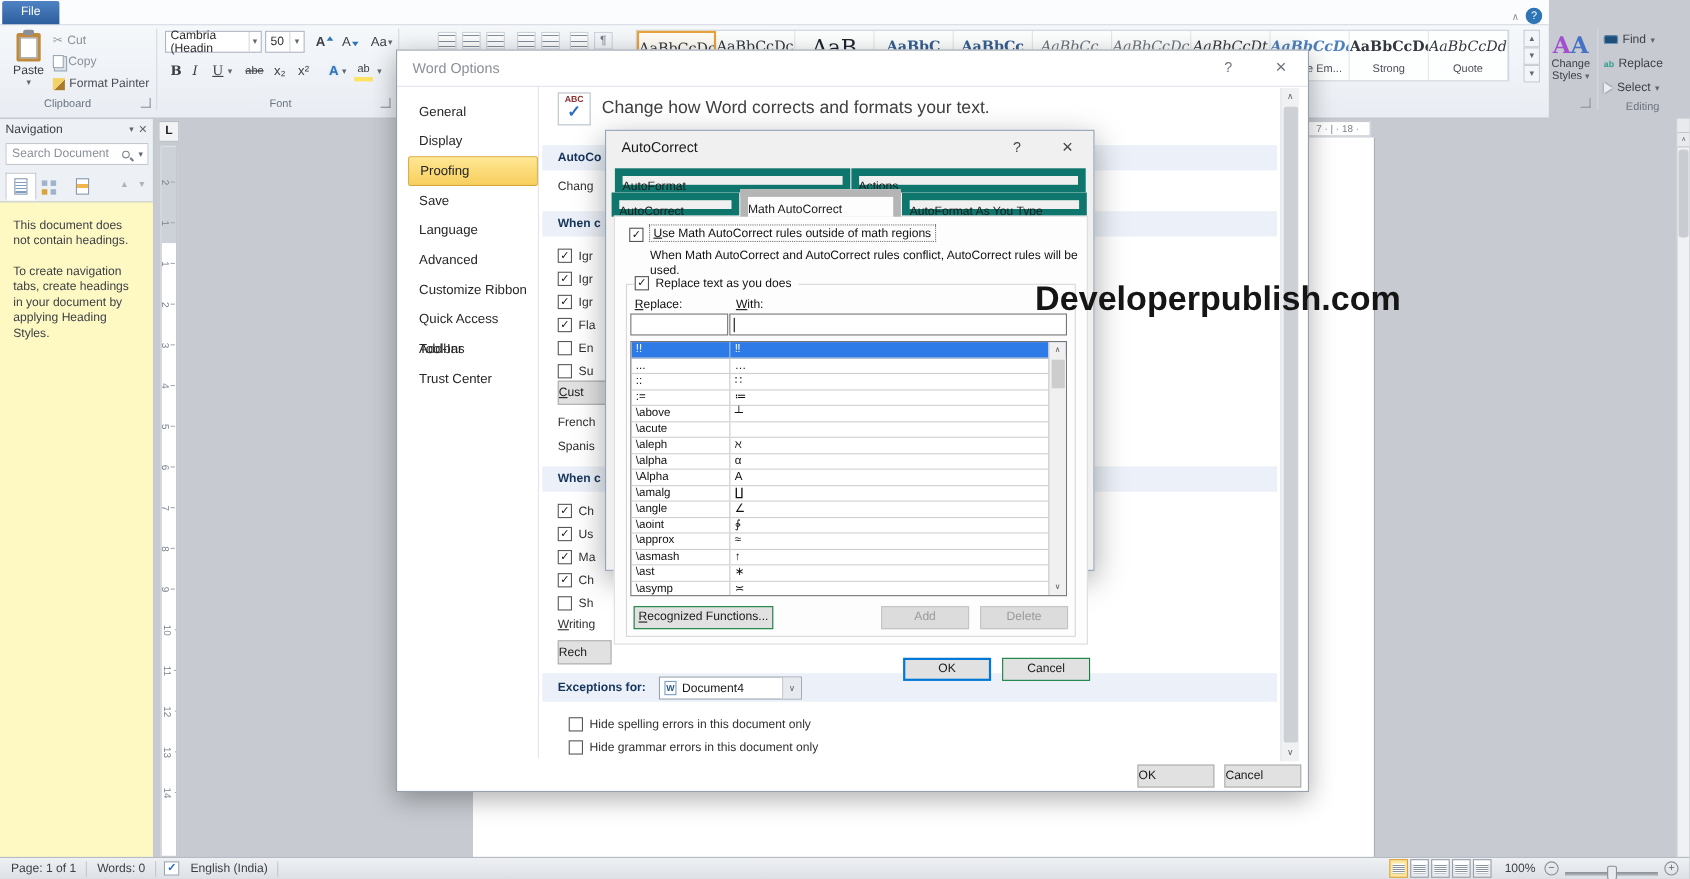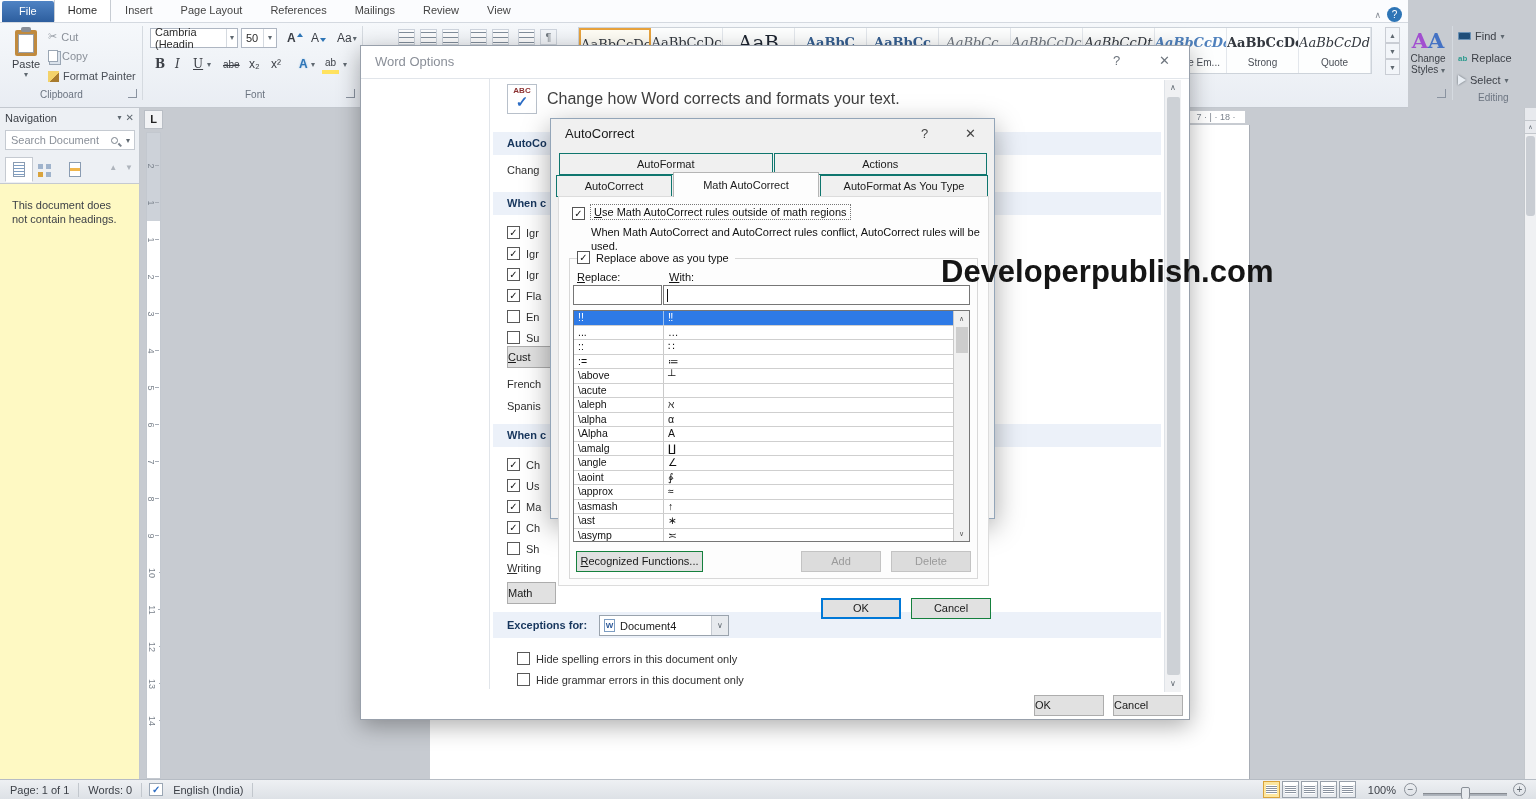--- a/index.html
+++ b/index.html
@@ -125,21 +125,21 @@
   .wos-thumb{position:absolute;top:17px;bottom:17px;left:2px;width:13px;background:#cdd1d6;border-radius:2px}
   .wo-ok{position:absolute;left:673px;top:649px;width:70px;height:21px}
   .wo-cancel{position:absolute;left:752px;top:649px;width:70px;height:21px}
   .acc::first-letter{text-decoration:underline}
 
   
   .ac{position:absolute;left:550px;top:118px;width:445px;height:401px;background:#f0f0f0;border:1px solid #93a5b8;box-shadow:0 8px 26px rgba(0,0,0,.35);z-index:20;font-size:11px}
   .ac-title{position:absolute;left:14px;top:7px;font-size:13px;color:#1a1a1a}
   .ac-sys{position:absolute;top:7px;color:#444;font-size:13px}
   .ac-tabs-top{position:absolute;left:8px;top:34px;width:429px;height:22px;display:flex}
-  .ac-tab{border:1px solid #0f766e;background:#f0f0f0;text-align:center;line-height:20px;color:#1a1a1a;margin-right:1px}
+  .ac-tab{border:7px solid #0f766e;background:#f0f0f0;text-align:left;line-height:20px;color:#1a1a1a;margin-right:1px}
   .ac-tabs-top .ac-tab{flex:1}
   .ac-tabs-bot{position:absolute;left:5px;top:56px;width:436px;height:22px;display:flex;align-items:flex-end}
   .ac-tabs-bot .ac-tab{height:22px}
   .ac-tabs-bot .ac-tab:nth-child(1){width:116px}
   .ac-tabs-bot .ac-tab:nth-child(2){width:146px}
   .ac-tabs-bot .ac-tab:nth-child(3){width:168px}
   .ac-tabs-bot .ac-tab.active{background:#fdfdfd;border-color:#b5b5b5;border-bottom:none;height:25px;line-height:24px;z-index:2}
   .ac-page{position:absolute;left:7px;top:77px;width:431px;height:390px;background:#fdfdfd;border:1px solid #dcdcdc}
   .ac-cb1box{position:absolute;left:21px;top:88px}
   .ac-cb1lbl{position:absolute;left:40px;top:86px;outline:1px dotted #777;padding:1px 3px;color:#111}
@@ -180,29 +180,20 @@
   .zc-circ{width:13px;height:13px;border:1px solid #8a9098;border-radius:50%;text-align:center;line-height:11px;font-size:10px;color:#5f6870}
   .zc-track{width:84px;height:3px;background:#aeb4bc;box-shadow:inset 0 1px 1px rgba(0,0,0,.25);position:relative}
   .zc-thumb{position:absolute;left:38px;top:-6px;width:9px;height:14px;background:#e8ebef;border:1px solid #8a9098;border-radius:2px 2px 4px 4px}
 </style>
 </head>
 <body>
 
 <div class="ribbon">
   <div class="tabrow">
     <div class="filetab">File</div>
-    <div class="tabs-wrap">
-        <div class="rtab active">Home</div>
-        <div class="rtab">Insert</div>
-        <div class="rtab">Page Layout</div>
-        <div class="rtab">References</div>
-        <div class="rtab">Mailings</div>
-        <div class="rtab">Review</div>
-        <div class="rtab">View</div>
-      </div>
     <div class="winbtns">
       <span class="chev">∧</span>
       <span class="helpcirc">?</span>
     </div>
   </div>
 
   <div class="abs paste-btn">
     <div class="clip-ico">
         <b></b>
         <i></i>
@@ -366,20 +357,21 @@
     <div class="np-tab">
         <span class="pgres-ico"></span>
       </div>
   </div>
   <div class="np-updown">
     <span>▲</span>
     <span>▼</span>
   </div>
   <div class="np-body">
     <p>This document does not contain headings.</p>
+    <p>To create navigation tabs, create headings in your document by applying Heading Styles.</p>
   </div>
 </div>
 
 <div class="tabsel">L</div>
 <div class="vruler">
   <div class="vr-margin">
       <div class="vr-num">
         <span>2</span>
       </div>
       <div class="vr-num">
@@ -438,20 +430,32 @@
   <div class="ds-btn">∧</div>
   <div class="ds-thumb"></div>
 </div>
 
 <div class="wo">
   <div class="wo-title">Word Options</div>
   <div class="wo-sys" style="left:752px">?</div>
   <div class="wo-sys" style="left:798px">✕</div>
   <div class="wo-topline"></div>
 
+  <div class="wo-side">
+      <div class="wo-side-item">General</div>
+      <div class="wo-side-item">Display</div>
+      <div class="wo-side-item active">Proofing</div>
+      <div class="wo-side-item">Save</div>
+      <div class="wo-side-item">Language</div>
+      <div class="wo-side-item">Advanced</div>
+      <div class="wo-side-item">Customize Ribbon</div>
+      <div class="wo-side-item">Quick Access Toolbar</div>
+      <div class="wo-side-item">Add-Ins</div>
+      <div class="wo-side-item">Trust Center</div>
+    </div>
   <div class="wo-sep"></div>
 
   <div class="abc-ico">
     <span class="abc">ABC</span>
     <span class="chk">✓</span>
   </div>
   <div class="wo-header">Change how Word corrects and formats your text.</div>
 
   <div class="band" style="top:86px">AutoCo</div>
   <div class="wo-row" style="top:118px">Chang</div>
@@ -503,21 +507,21 @@
       <div class="cbl">
       <span class="cbox">✓</span>
       <span>Ch</span>
     </div>
       <div class="cbl">
       <span class="cbox"></span>
       <span>Sh</span>
     </div>
     </div>
   <div class="wo-row acc" style="top:516px">Writing</div>
-  <div class="wbtn" style="left:146px;top:536px;width:49px;height:22px;line-height:20px">Math</div>
+  <div class="wbtn" style="left:146px;top:536px;width:49px;height:22px;line-height:20px">Rech</div>
 
   <div class="band" style="top:566px;height:26px;line-height:26px">Exceptions for:</div>
   <div class="combo2">
     <span class="wdoc-ico">W</span>
     <span>Document4</span>
     <span class="dd2">∨</span>
   </div>
   <div class="wo-row cbl" style="left:156px;top:602px">
     <span class="cbox"></span>
     <span>Hide spelling errors in this document only</span>
@@ -554,21 +558,21 @@
   <div class="ac-page"></div>
 
   <div class="ac-cb1box cbox" style="border-color:#555">✓</div>
   <div class="ac-cb1lbl acc">Use Math AutoCorrect rules outside of math regions</div>
   <div class="ac-note" style="top:107px">When Math AutoCorrect and AutoCorrect rules conflict, AutoCorrect rules will be</div>
   <div class="ac-note" style="top:121px">used.</div>
 
   <div class="ac-group"></div>
   <div class="ac-cb2">
     <span class="cbox" style="border-color:#555">✓</span>
-    <span>Replace above as you type</span>
+    <span>Replace text as you does</span>
   </div>
   <div class="ac-lab acc" style="left:26px">Replace:</div>
   <div class="ac-lab acc" style="left:118px">With:</div>
   <div class="ac-input" style="left:22px;width:89px"></div>
   <div class="ac-input" style="left:112px;width:307px">
     <span class="caret"></span>
     <span></span>
   </div>
 
   <div class="ac-table">

